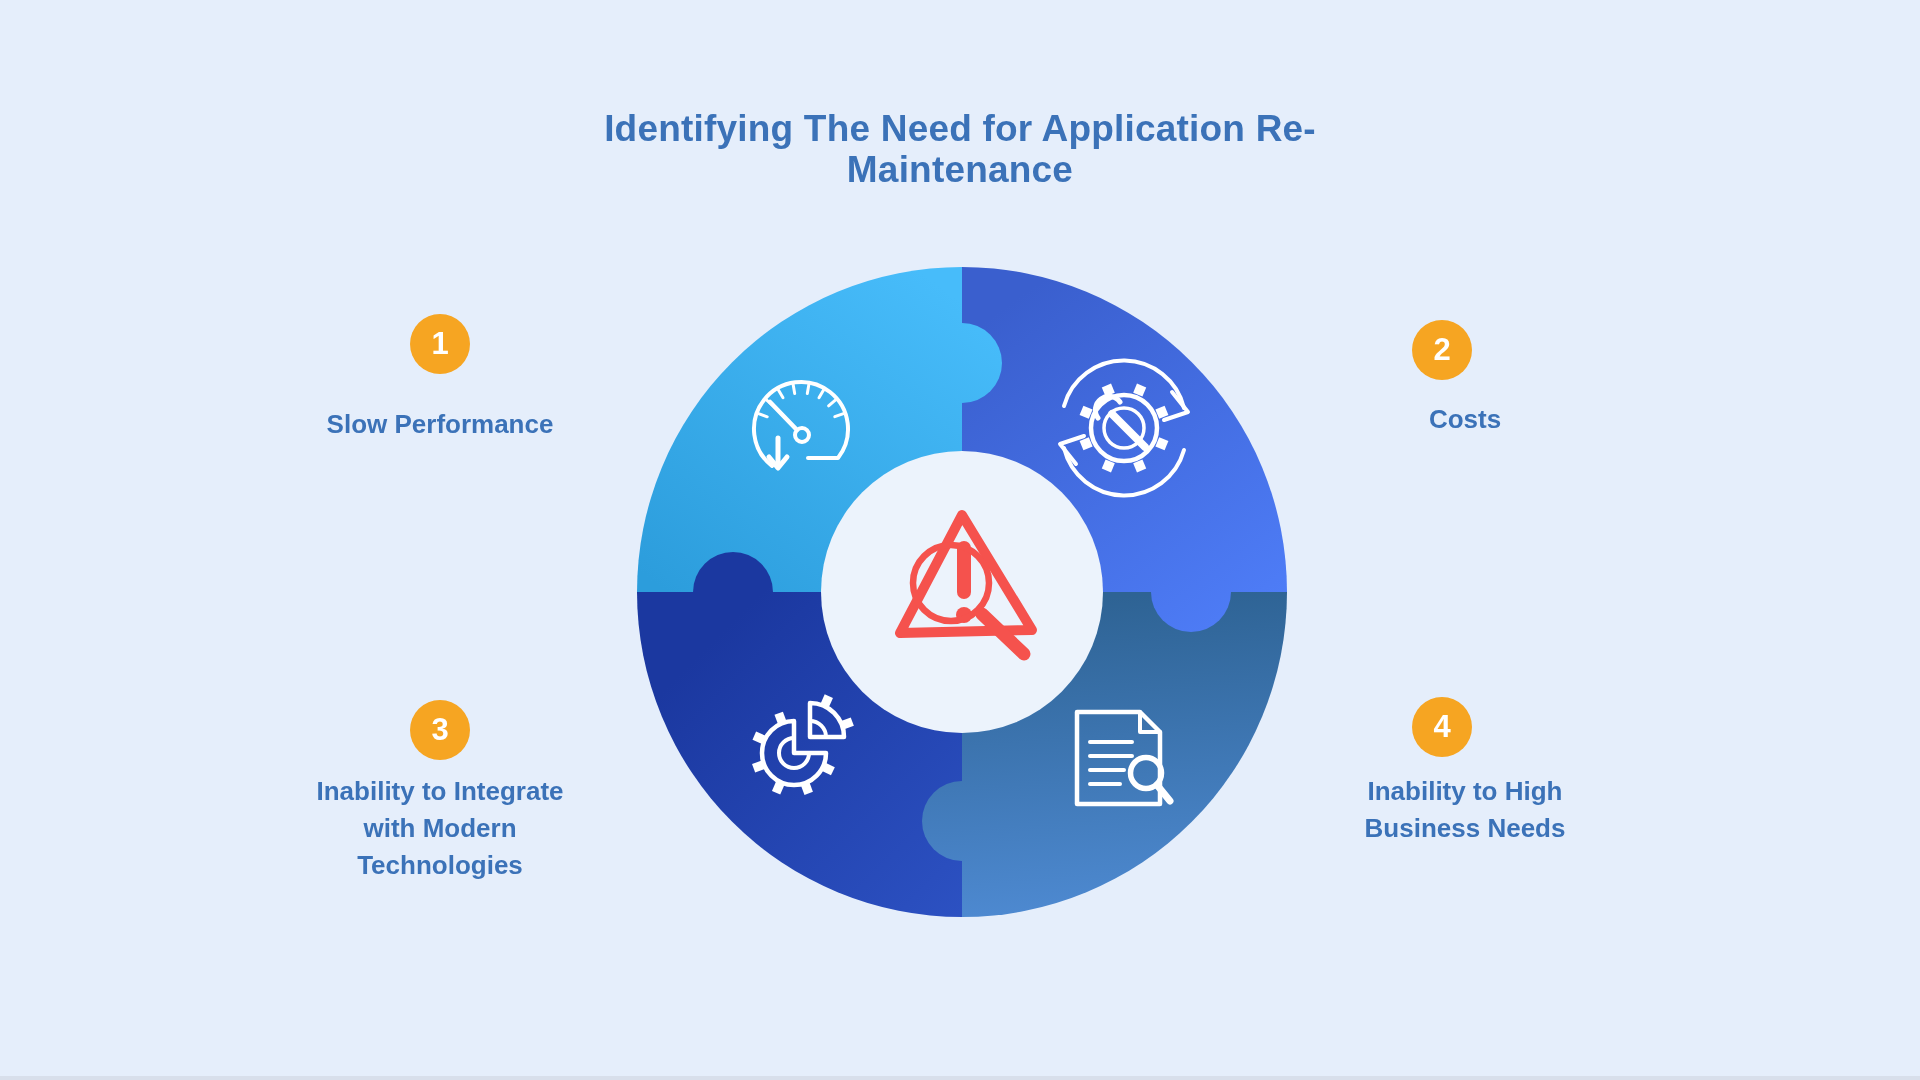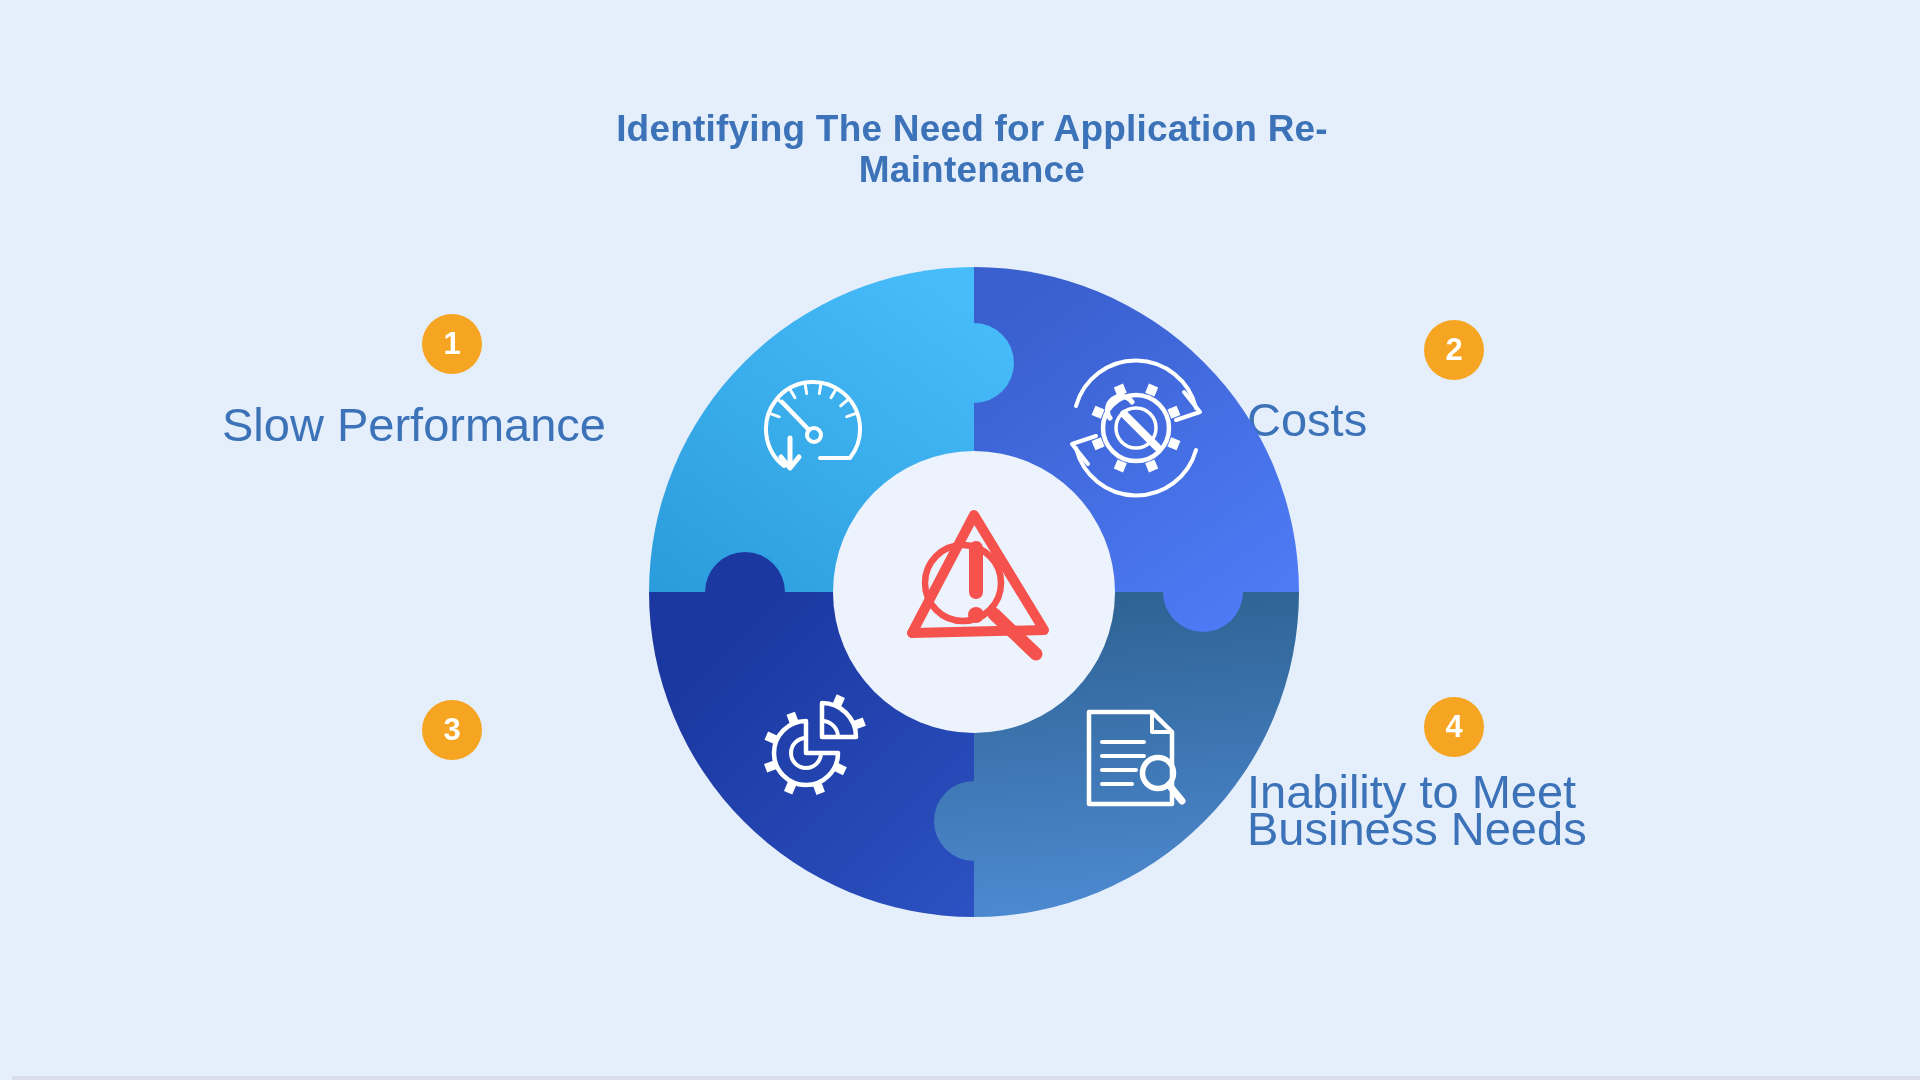--- a/index.html
+++ b/index.html
@@ -2,34 +2,34 @@
 <html><head>
 <meta charset="utf-8">
 <style>
   html,body{margin:0;padding:0;}
   body{
     width:1920px;height:1080px;overflow:hidden;
     background:#E5EEFB;
     font-family:"Liberation Sans","DejaVu Sans",sans-serif;
     position:relative;
   }
-  .stage{position:absolute;inset:0;margin-left:12px;}
+  .stage{position:absolute;inset:0;}
   .title{
     position:absolute;top:108px;left:0;width:1920px;
     text-align:center;color:#3B72B8;font-weight:700;
     font-size:37px;line-height:41px;letter-spacing:.2px;
   }
   .badge{
     position:absolute;width:60px;height:60px;border-radius:50%;
     background:#F6A522;color:#fff;font-weight:700;font-size:31px;
     display:flex;align-items:center;justify-content:center;
   }
   .label{
-    position:absolute;color:#3B72B8;font-weight:400;
-    font-size:47px;line-height:37px;width:460px;
+    position:absolute;color:#3B72B8;font-weight:700;
+    font-size:26px;line-height:37px;text-align:center;width:460px;
   }
   .b1{left:410px;top:314px;}
   .b2{left:1412px;top:320px;}
   .b3{left:410px;top:700px;}
   .b4{left:1412px;top:697px;}
   .l1{left:210px;top:406px;}
   .l2{left:1235px;top:401px;}
   .l3{left:210px;top:773px;}
   .l4{left:1235px;top:773px;}
   .diagram{position:absolute;left:612px;top:242px;width:700px;height:700px;}
@@ -60,22 +60,27 @@
   <div class="badge b4">
       <span>4</span>
     </div>
 
   <div class="label l1">
     <div>Slow Performance</div>
   </div>
   <div class="label l2">
     <div>Costs</div>
   </div>
+  <div class="label l3">
+    <div>Inability to Integrate</div>
+    <div>with Modern</div>
+    <div>Technologies</div>
+  </div>
   <div class="label l4">
-    <div>Inability to Meet</div>
+    <div>Inability to High</div>
     <div>Business Needs</div>
   </div>
 
   <svg class="diagram" viewBox="0 0 700 700">
     <defs>
       <linearGradient id="gLight" gradientUnits="userSpaceOnUse" x1="350" y1="60" x2="110" y2="390">
         <stop offset="0" stop-color="#47BCFA"></stop>
         <stop offset="1" stop-color="#2C9DDC"></stop>
       </linearGradient>
       <linearGradient id="gRoyal" gradientUnits="userSpaceOnUse" x1="400" y1="60" x2="645" y2="400">

